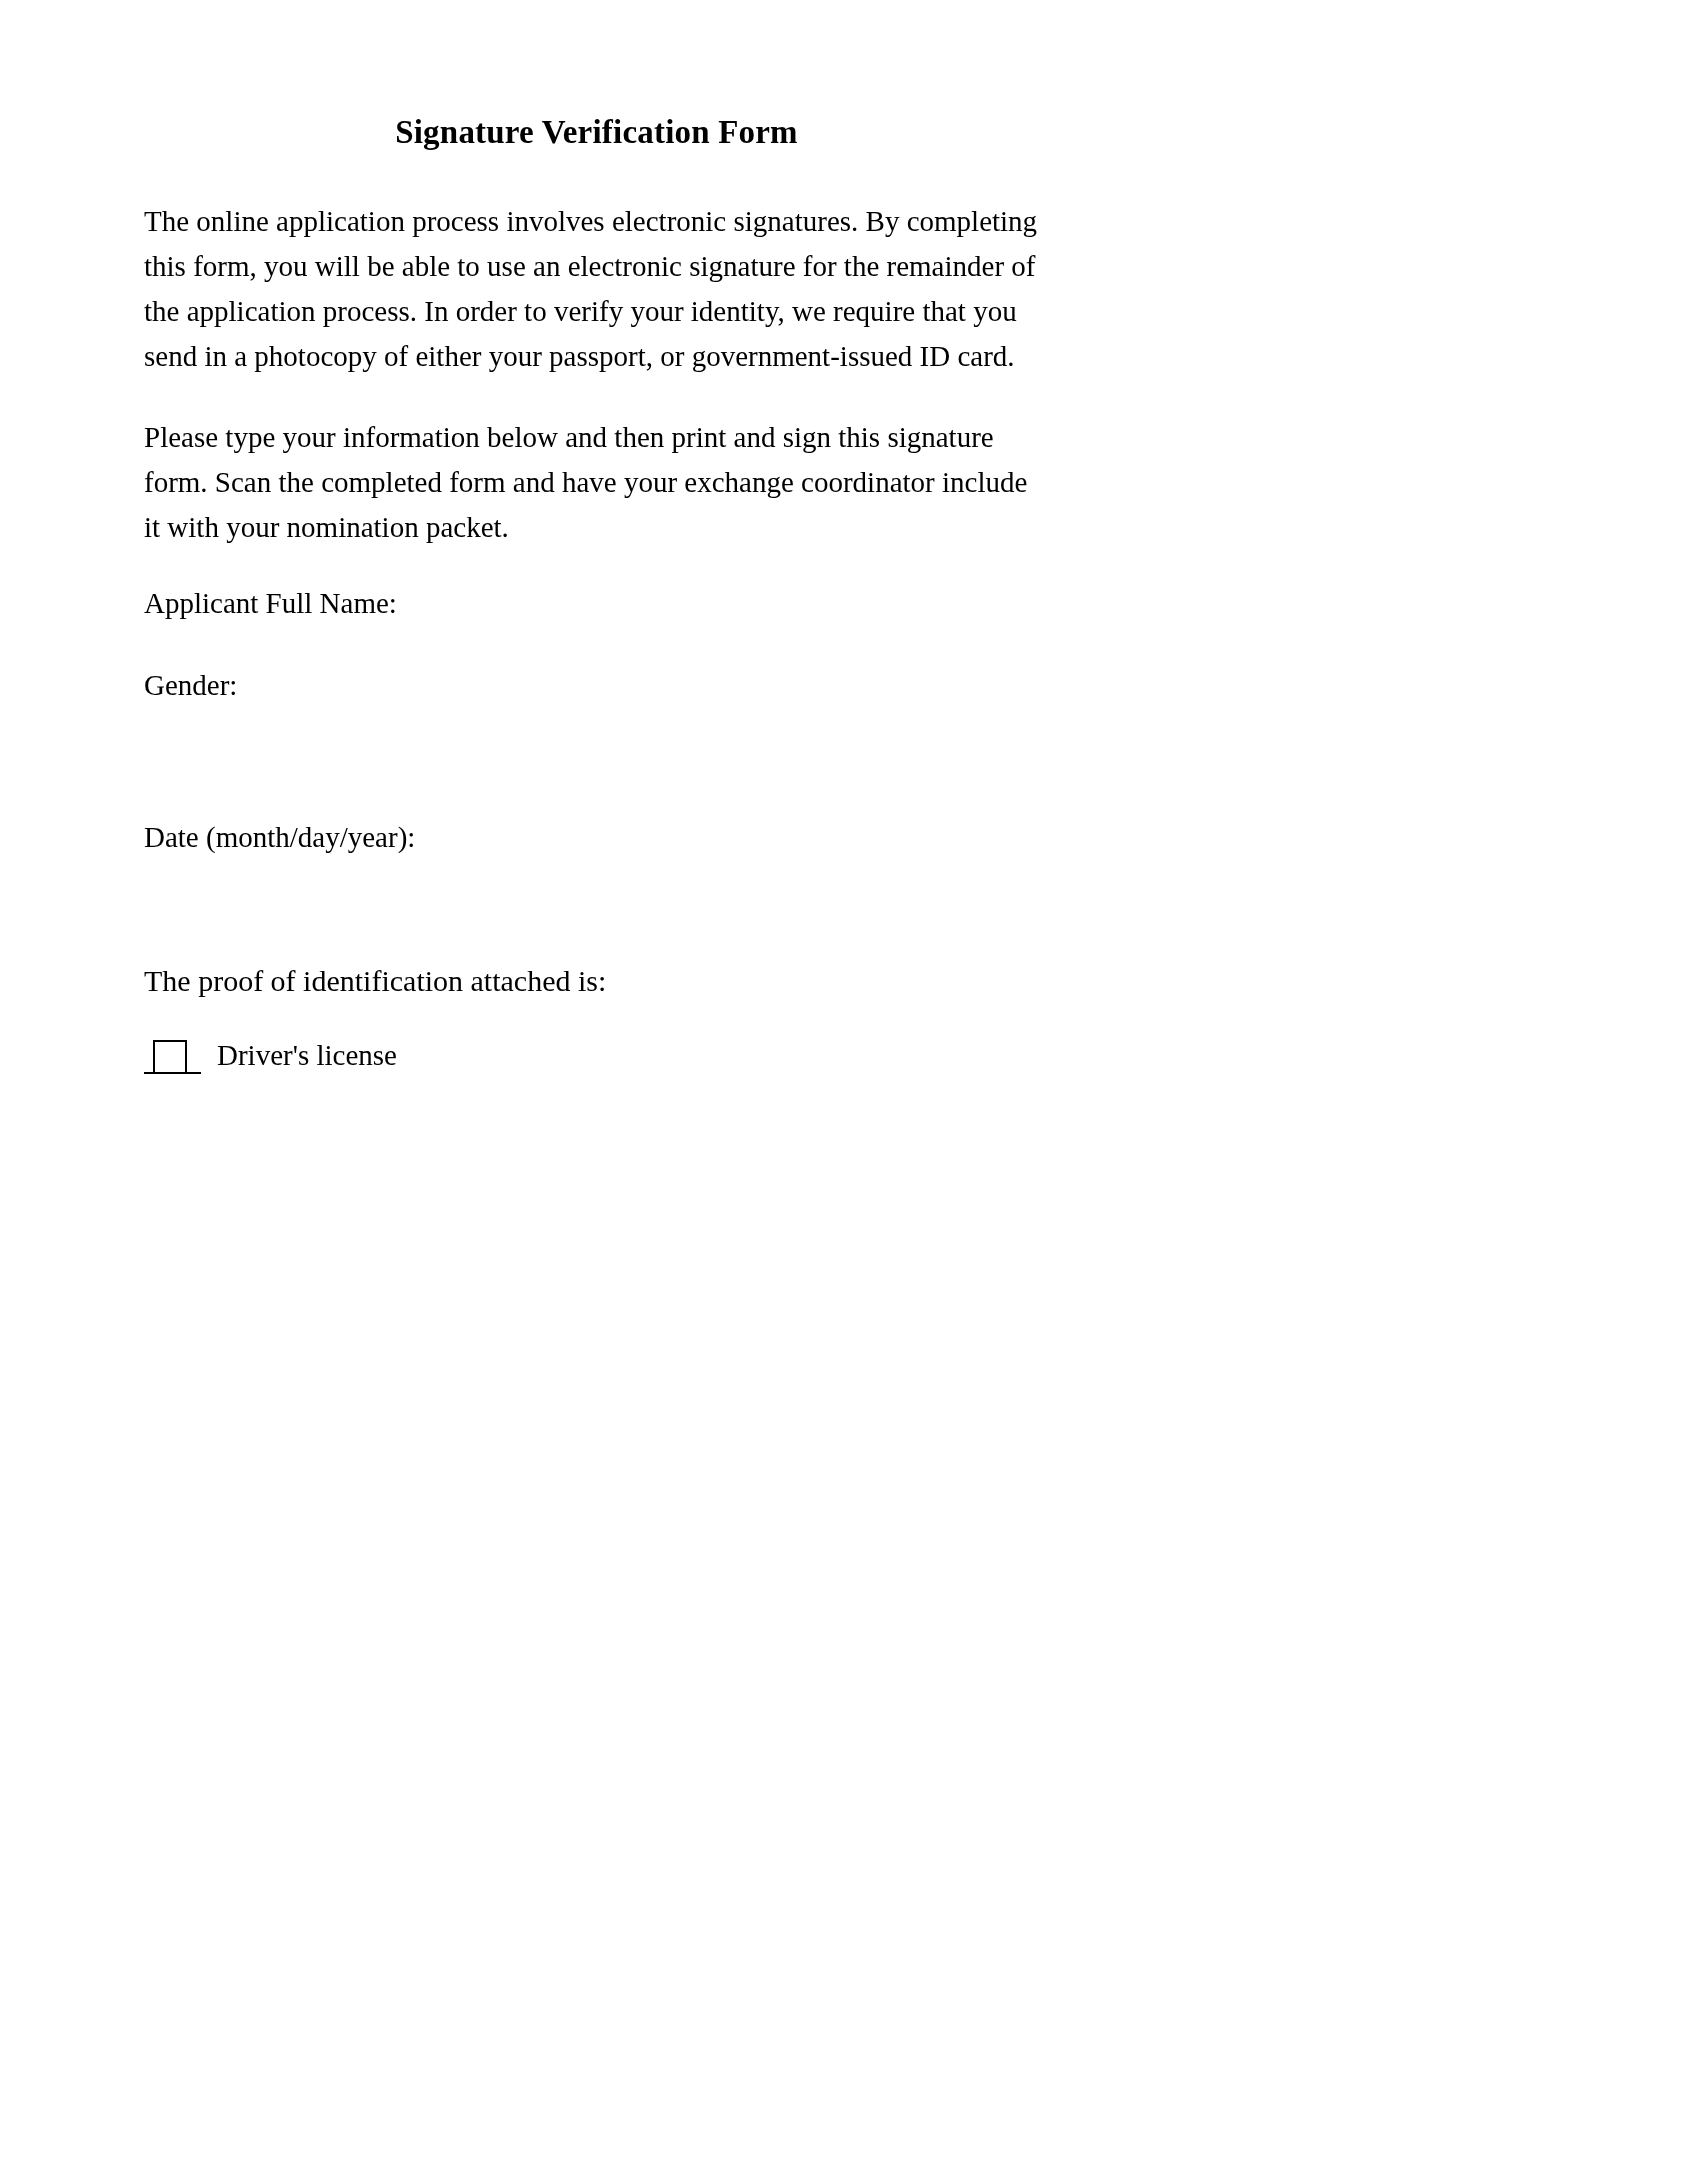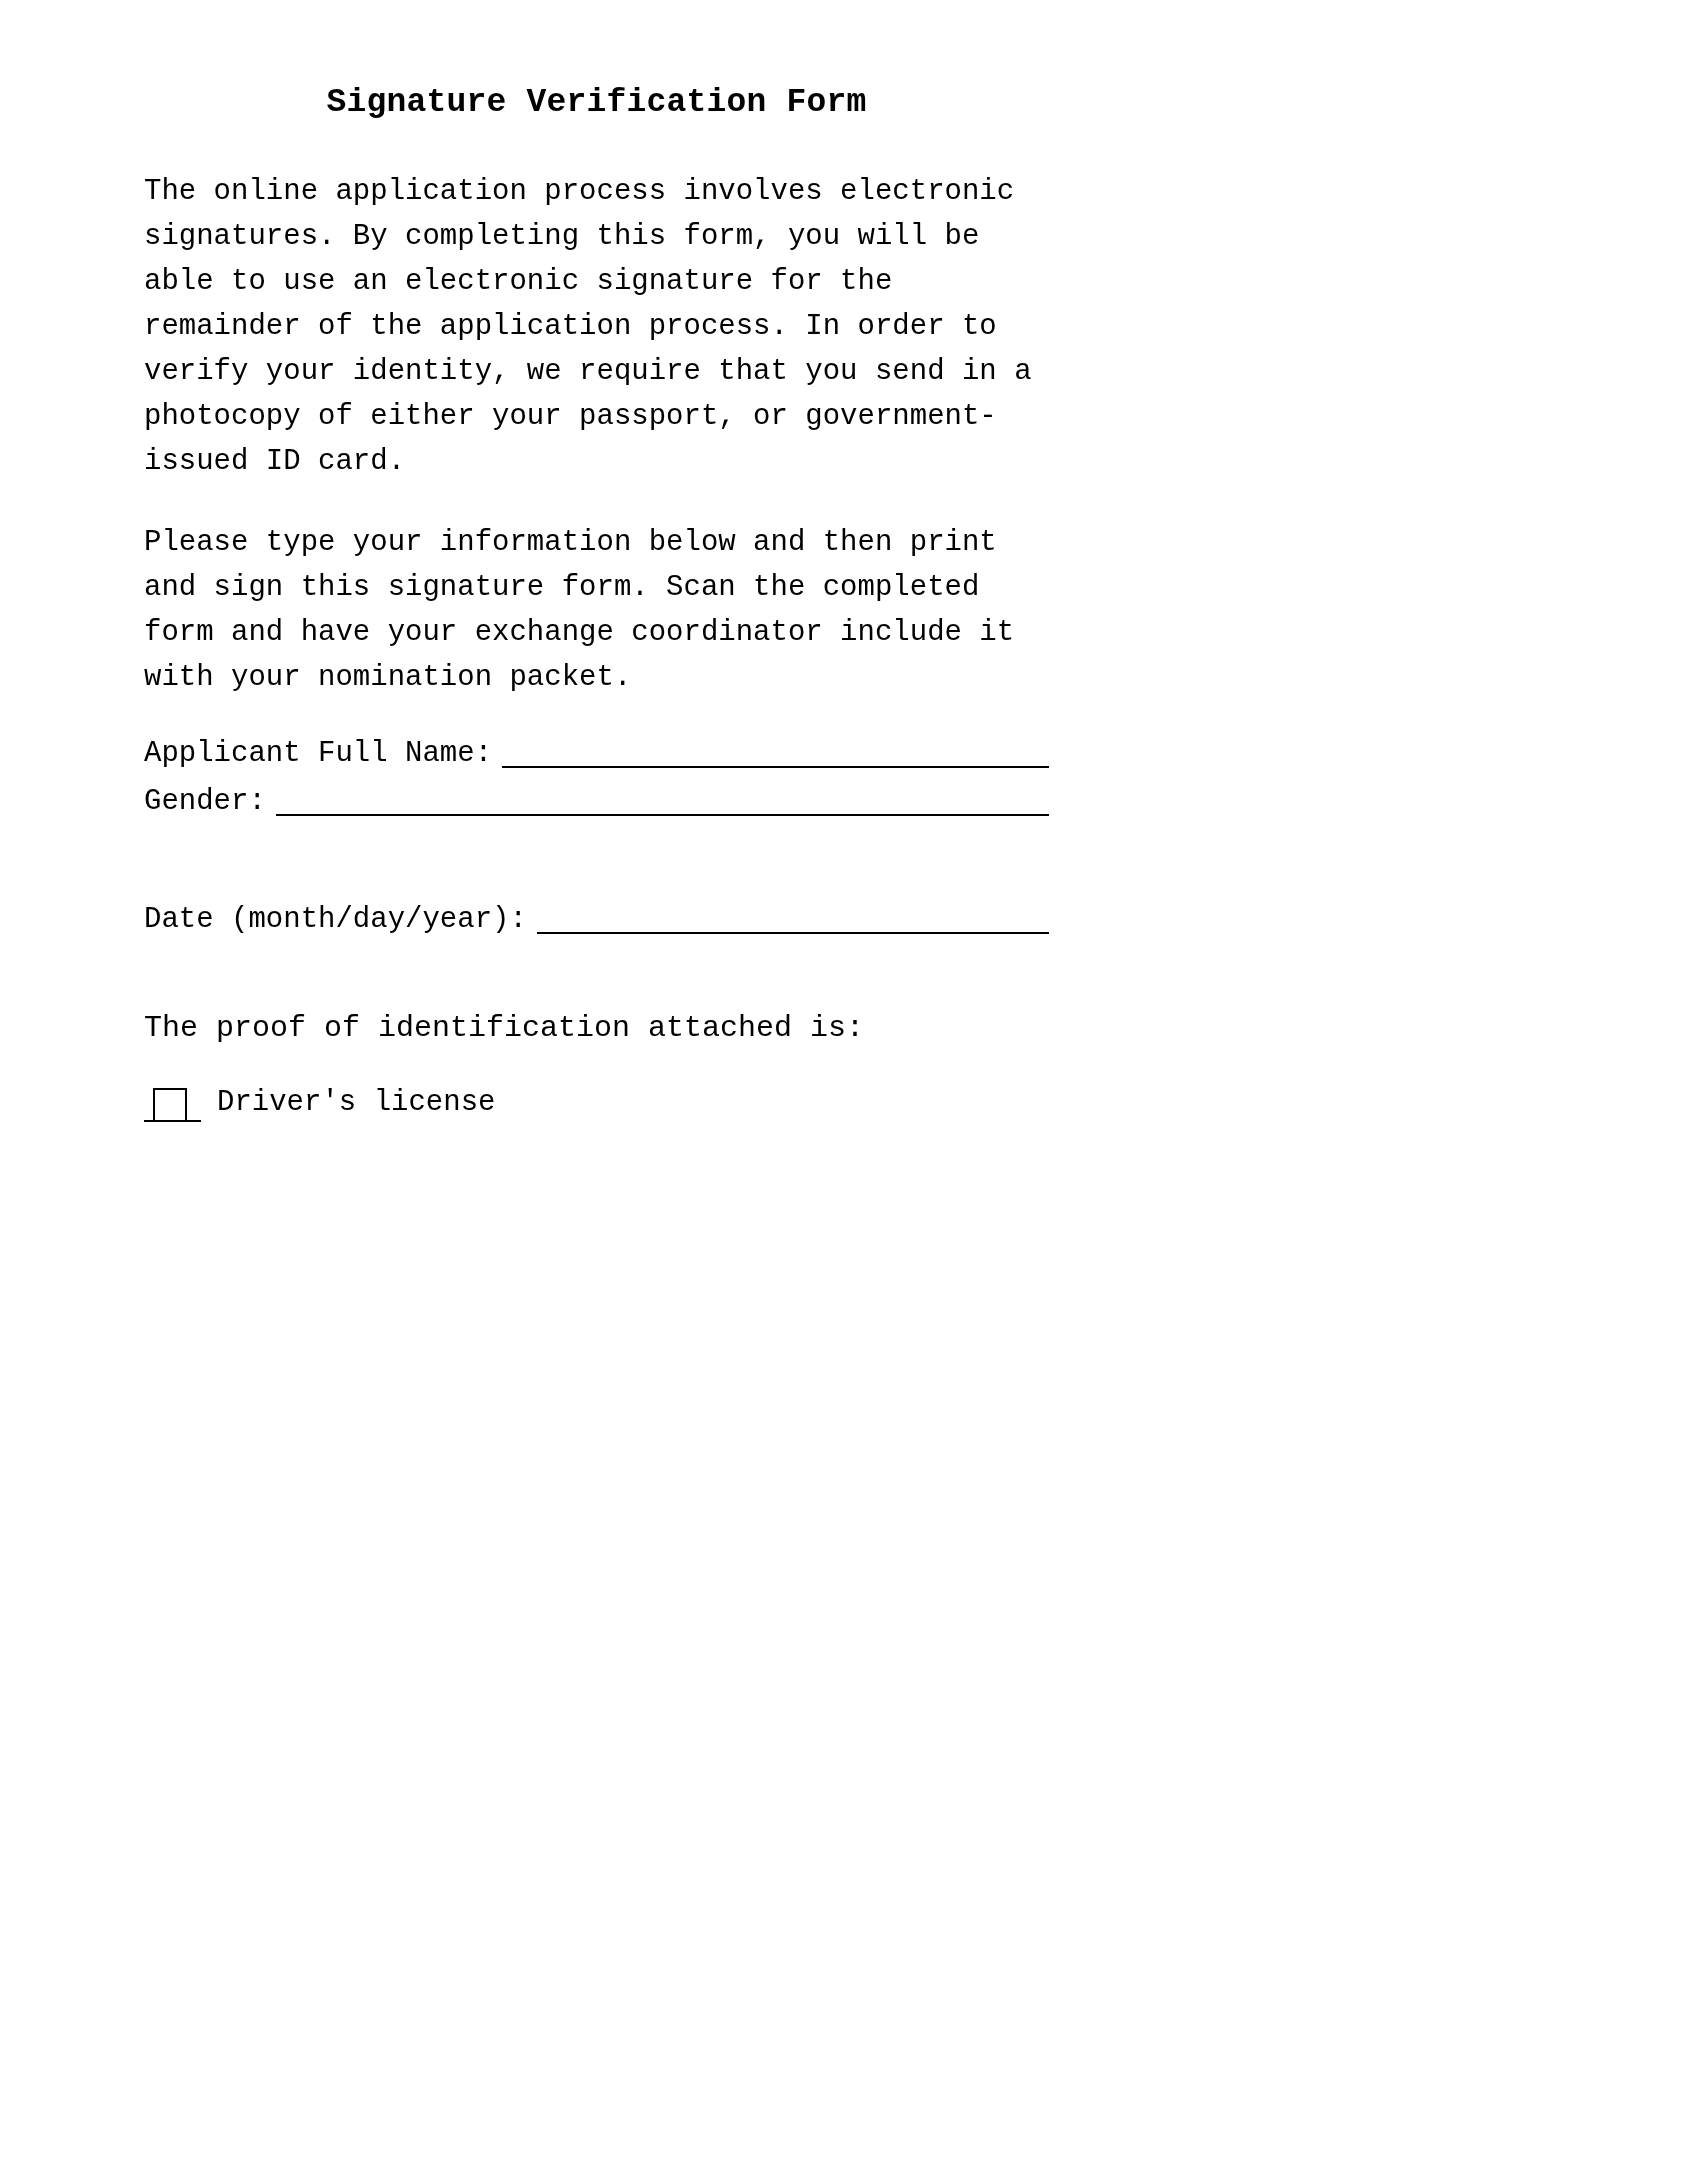--- a/index.html
+++ b/index.html
@@ -11,44 +11,44 @@
     width: 1683px;
     height: 2178px;
     font-family: "Liberation Serif", serif;
     color: #000000;
     position: relative;
   }
   .page {
     box-sizing: border-box;
     width: 1683px;
     height: 1626px;
-    padding: 84px 634px 0 144px; 
-    font-family: Liberation Mono, monospace;
+    padding: 114px 634px 0 144px; 
   }
   .doc-title {
     font-size: 33px;
     font-weight: bold;
     text-align: center;
     margin: 0 0 48px 0;
     letter-spacing: 0.2px;
   }
   .body-text {
     font-size: 29px;
     line-height: 45px;
     margin: 0 0 36px 0;
   }
   .fields-block {
     margin-top: 12px;
   }
   .field-row {
     display: flex;
-    align-items: flex-end;
+    align-items: flex-start;
     font-size: 29px;
     line-height: 34px;
     margin-bottom: 13px;
+    flex-direction: column;
   }
   .field-label {
     white-space: nowrap;
   }
   .field-line {
     flex: 1;
     border-bottom: 2px solid #000000;
     margin: 0 0 3px 10px;
     min-height: 30px;
   }

